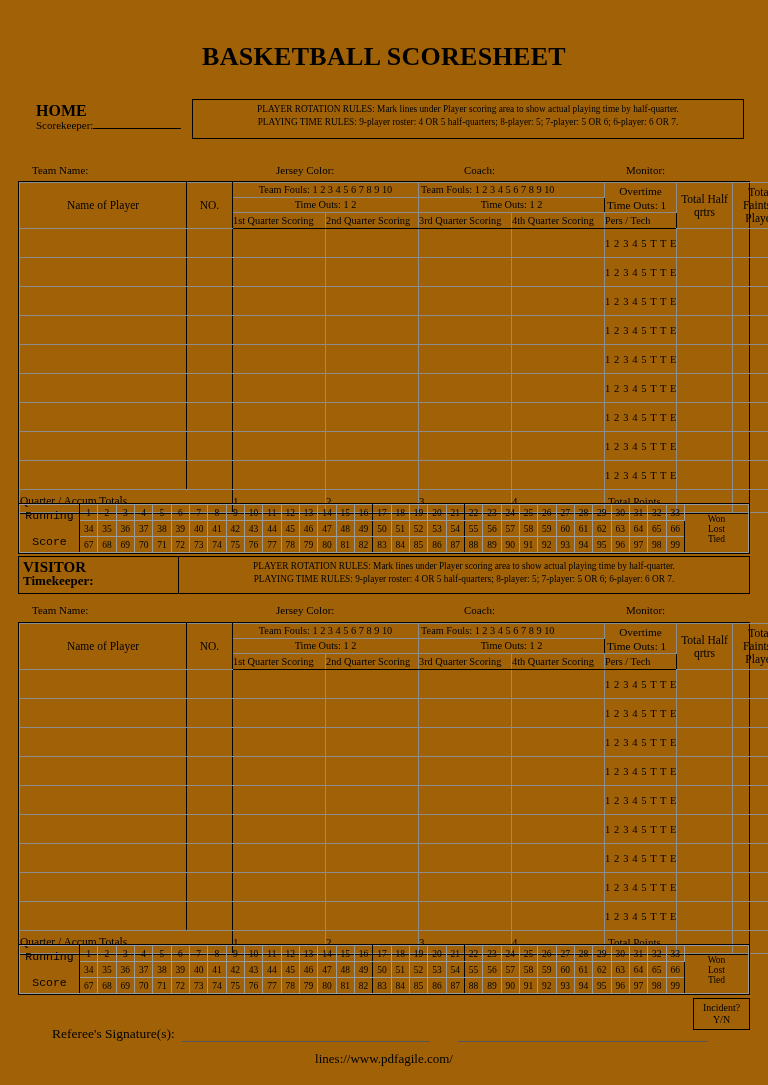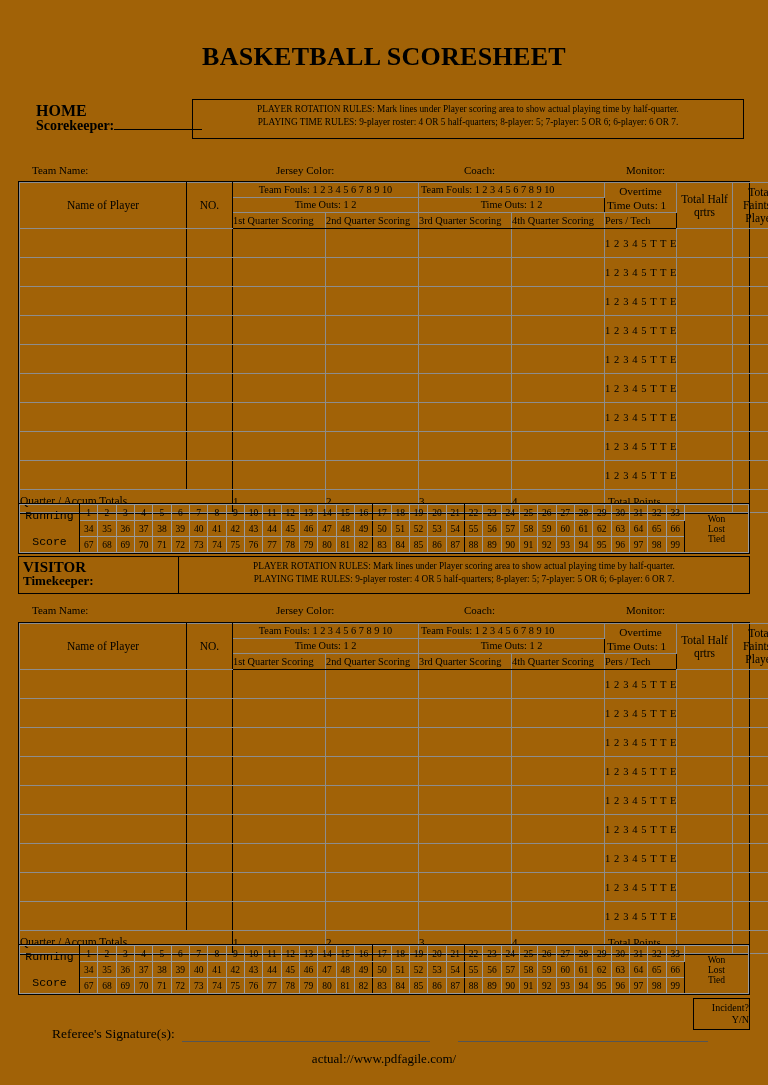--- a/index.html
+++ b/index.html
@@ -56,22 +56,22 @@
     left: 12px; top: 102px;
     width: 180px;
     margin-left: 24px;
   }
   .homeblk .big {
     font-size: 16px;
     font-weight: bold;
     line-height: 17px;
   }
   .homeblk .small {
-    font-size: 14px;
-    font-weight: bold;
+    font-size: 11px;
+    font-weight: normal;
     line-height: 13px;
     white-space: nowrap;
   }
   .u-sk { width: 88px; }
 
   
   .rulesbox {
     position: absolute;
     border: 1.6px solid #000;
     box-sizing: border-box;
@@ -236,21 +236,21 @@
     margin-left: 12px;
   }
   .sep-r { border-right: 1.3px solid #000 !important; }
 
   
   .incident {
     position: absolute;
     border: 1.6px solid #000;
     box-sizing: border-box;
     font-size: 10px;
-    text-align: right;
+    text-align: center;
     line-height: 12px;
     padding-top: 3px;
   }
 
   
   .refline {
     position: absolute;
     left: 52px; top: 1026px;
     font-size: 13.5px;
     white-space: nowrap;
@@ -914,15 +914,15 @@
     </div>
 
   <div class="incident" style="left:693px;top:998px;width:57px;height:32px;">
     <div>Incident?</div>
     <div>Y/N</div>
   </div>
 
   <div class="refline">Referee's Signature(s):</div>
   <div class="sigline" style="left:182px;top:1040px;width:248px;"></div>
   <div class="sigline" style="left:458px;top:1040px;width:250px;"></div>
-  <div class="footurl">actual://www.pdfagile.com/</div>
+  <div class="footurl">lines://www.pdfagile.com/</div>
 
 </div>
 
 </body></html>

